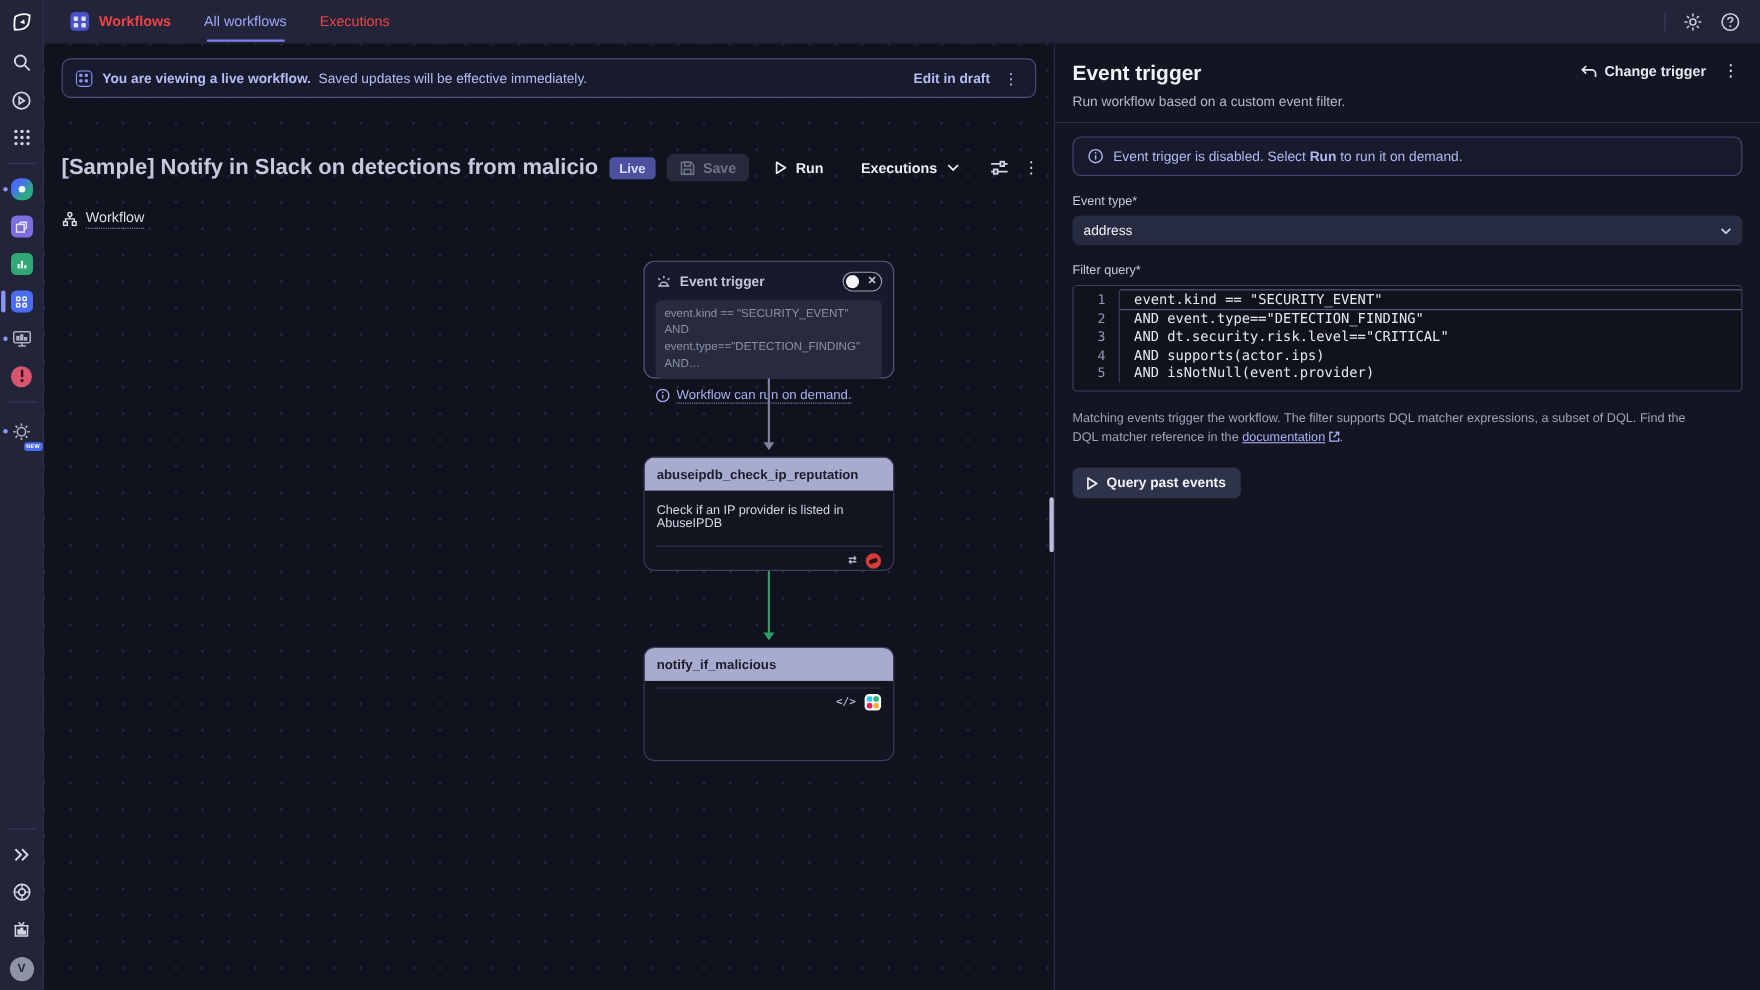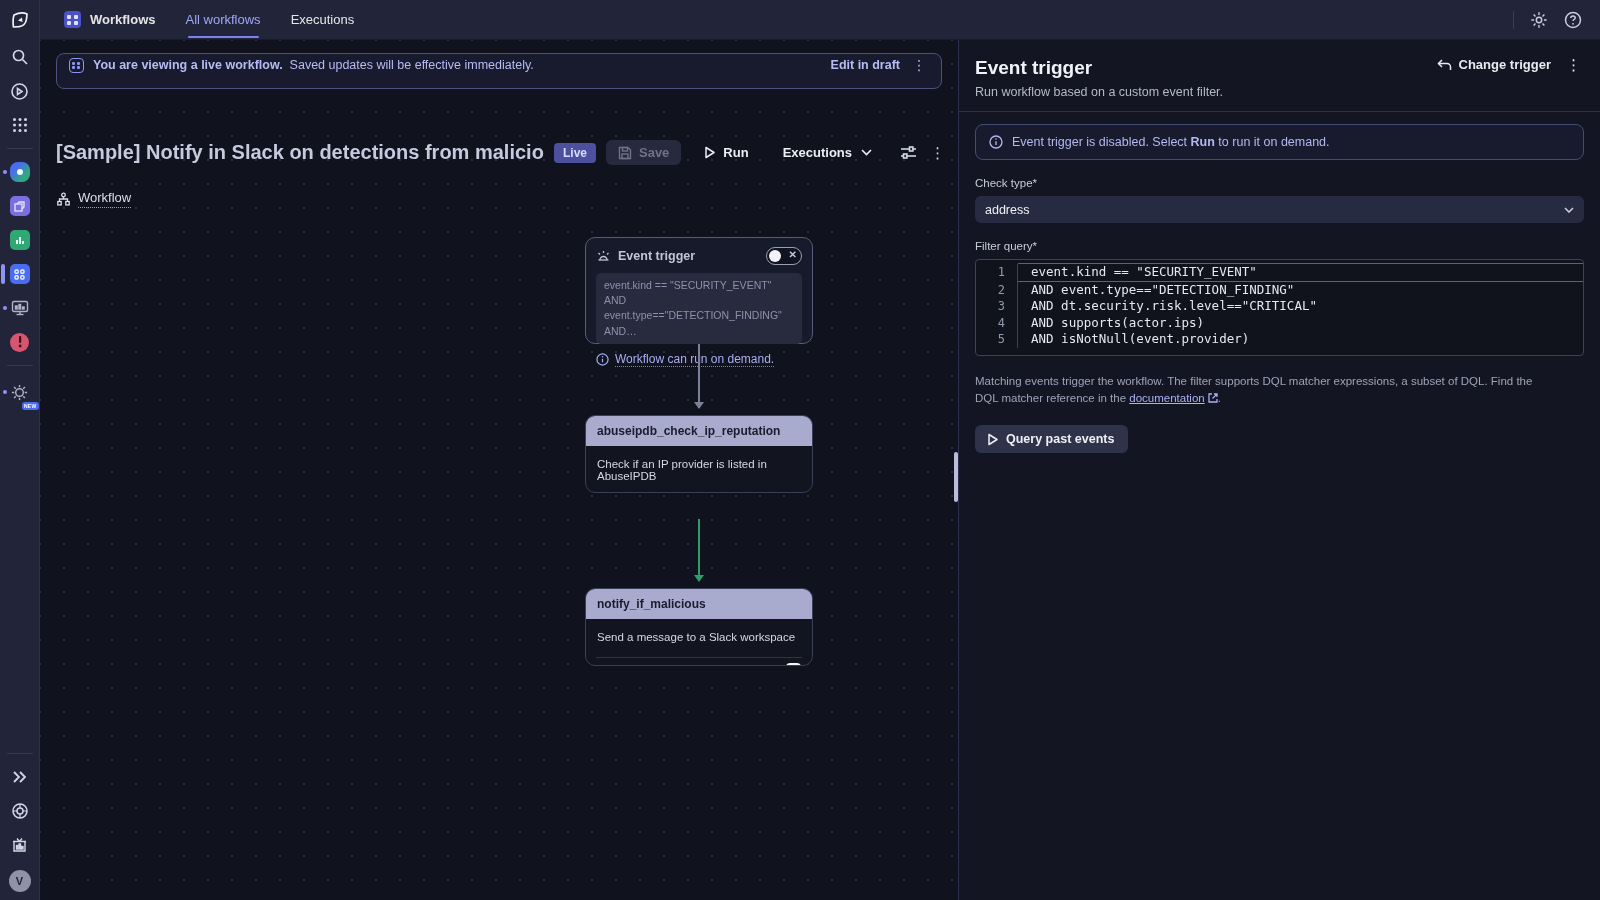--- a/index.html
+++ b/index.html
@@ -15,32 +15,32 @@
   .dot-ind { position:absolute; left:3px; top:50%; transform:translateY(-50%); width:4px; height:4px; border-radius:50%; background:#8d94f2; }
   .bar-ind { position:absolute; left:1px; top:50%; transform:translateY(-50%); width:4px; height:20px; border-radius:2px; background:#8d94f2; }
   .app-sq { width:20px; height:20px; border-radius:5px; display:flex; align-items:center; justify-content:center; font-size:10px; color:#fff; }
   .avatar { width:22px; height:22px; border-radius:50%; background:#8e93a8; color:#222539; font-size:11px; font-weight:bold; display:flex; align-items:center; justify-content:center; }
   .new-pill { position:absolute; right:1px; bottom:2px; background:#4a6cf0; color:#fff; font-size:5px; font-weight:bold; padding:1px 2px; border-radius:3px; letter-spacing:.3px; }
 
   
   .topbar { position:absolute; left:40px; top:0; right:0; height:40px; background:#222539; border-bottom:1px solid #1a1c2c; display:flex; align-items:center; padding:0 18px 0 24px; z-index:4; }
   .tb-appicon { width:17px; height:17px; border-radius:4px; background:#4b52c9; display:grid; grid-template-columns:5px 5px; grid-gap:2px; place-content:center; margin-right:9px; }
   .tb-appicon i { width:4px; height:4px; background:#dfe2ff; border-radius:1px; }
-  .tb-tab { font-size:13px; margin-right:30px; cursor:pointer; position:relative; color:#e5e5e5; font-weight:bold; }
+  .tb-tab { font-size:13px; margin-right:30px; cursor:pointer; position:relative; color:#ef4444; font-weight:bold; }
   .tb-tab.plain { font-weight:normal; }
   .tb-tab.active { color:#9fa6f8; font-weight:normal; }
   .tb-tab.active::after { content:""; position:absolute; left:2px; right:2px; bottom:-11px; height:2px; background:#7b82ee; border-radius:2px; }
   .tb-right { margin-left:auto; display:flex; align-items:center; gap:16px; color:#c9ccdd; }
   .tb-vsep { width:1px; height:18px; background:#3a3e5c; }
 
   
   .canvas { position:absolute; left:40px; top:40px; width:918px; height:860px; background:#10121d;
     background-image:radial-gradient(circle, #282c45 1.1px, transparent 1.3px);
     background-size:24px 24px; background-position:12px 60px; }
-  .banner { position:absolute; left:16px; top:13px; width:886px; height:36px; border:1px solid #4c5180; border-radius:8px; background:#181b2d; display:flex; padding:4px 12px; color:#b7bcf4; font-size:12.5px; gap:9px; }
+  .banner { position:absolute; left:16px; top:13px; width:886px; height:36px; border:1px solid #4c5180; border-radius:8px; background:#181b2d; display:flex; align-items:center; padding:4px 12px; color:#b7bcf4; font-size:12.5px; gap:9px; }
   .banner .bicon { width:15px; height:15px; border-radius:4px; border:1.5px solid #8d94f2; display:grid; grid-template-columns:4px 4px; grid-gap:1.5px; place-content:center; }
   .banner .bicon i { width:3px; height:3px; background:#8d94f2; border-radius:1px; }
   .banner b { font-weight:bold; }
   .banner .spacer { flex:1; }
   .banner .edit-link { font-weight:bold; cursor:pointer; }
   .kebab { color:inherit; font-size:14px; letter-spacing:0; line-height:1; cursor:pointer; padding:0 3px; }
 
   .title-row { position:absolute; left:16px; top:100px; width:892px; display:flex; align-items:center; gap:10px; }
   .wf-title { font-size:20px; font-weight:bold; color:#c6cade; max-width:530px; white-space:nowrap; overflow:hidden; }
   .badge-live { background:#4c519e; color:#d9dcff; font-size:12px; font-weight:bold; padding:3px 9px; border-radius:4px; }
@@ -56,21 +56,21 @@
   .node { position:absolute; width:228px; border-radius:10px; }
   .node-trigger { left:545px; top:197px; height:107px; background:#171a2b; border:1px solid #575c7e; padding:9px 10px; }
   .nt-head { display:flex; align-items:center; gap:7px; color:#c2c5d6; font-size:12.5px; font-weight:bold; }
   .toggle { margin-left:auto; width:36px; height:18px; border-radius:9px; background:#11131f; border:1px solid #9aa0b8; position:relative; cursor:pointer; }
   .toggle .knob { position:absolute; left:2px; top:2px; width:12px; height:12px; background:#f2f3f8; border-radius:50%; }
   .toggle .off-x { position:absolute; right:4px; top:1px; font-size:10px; color:#c3c6d6; }
   .nt-preview { margin-top:8px; background:#272b3d; border-radius:5px; padding:5px 8px; font-size:10.5px; line-height:1.45; color:#8d92ac; font-family:"Liberation Sans",sans-serif; }
   .nt-foot { margin-top:8px; display:flex; align-items:center; gap:6px; color:#a9aef2; font-size:12px; }
   .nt-foot .lnk { border-bottom:1px dotted #7b81c9; cursor:pointer; }
 
-  .node-task { background:#12141f; border:1px solid #3a3e5a; overflow:hidden; height:78px; cursor:pointer; }
+  .node-task { background:#12141f; border:1px solid #3a3e5a; overflow:hidden; height:104px; cursor:pointer; }
   .node-task .head { background:#a9abce; color:#191c2c; font-size:12px; font-weight:bold; padding:8px 11px; }
   .node-task .body { padding:12px 11px 8px; font-size:11.5px; color:#d5d8e4; }
   .node-task .foot { border-top:1px solid #2e3248; margin:6px 10px 0; padding:5px 1px 0; display:flex; justify-content:flex-end; align-items:center; gap:8px; color:#aeb2c6; font-size:12px; }
   #node-task1 { left:545px; top:375px; }
   #node-task2 { left:545px; top:548px; }
 
   .logo-abuse { width:14px; height:14px; border-radius:50%; background:#d43b3b; position:relative; }
   .logo-abuse::after { content:""; position:absolute; left:3px; top:5px; width:8px; height:4px; background:#2a0d0d; border-radius:2px; transform:rotate(-20deg); }
   .logo-slack { width:15px; height:15px; border-radius:4px; background:#f6f7fb; display:grid; grid-template-columns:5px 5px; grid-gap:1px; place-content:center; }
   .logo-slack i { width:5px; height:5px; border-radius:2px; }
@@ -363,21 +363,20 @@
     <div class="foot">
       <span class="mono-glyph" style="font-size:13px">⇄</span>
       <span class="logo-abuse"></span>
     </div>
   </div>
 
   <div class="edge" id="edge2"></div>
 
   <div class="node node-task" id="node-task2">
     <div class="head">notify_if_malicious</div>
-    <div class="body">Send a message to a Slack workspace</div>
     <div class="foot">
       <span class="mono-glyph">&lt;/&gt;</span>
       <span class="logo-slack">
           <i></i>
           <i></i>
           <i></i>
           <i></i>
         </span>
     </div>
   </div>
@@ -404,21 +403,21 @@
 
   <div class="p-info">
     <svg width="14" height="14" viewBox="0 0 14 14" fill="none" stroke="#b3b8f0" stroke-width="1.3">
         <circle cx="7" cy="7" r="6"></circle>
         <line x1="7" y1="6.2" x2="7" y2="10"></line>
         <circle cx="7" cy="4" r=".8" fill="#b3b8f0" stroke="none"></circle>
       </svg>
     <span><span>Event trigger is disabled. Select </span><b>Run</b><span> to run it on demand.</span></span>
   </div>
 
-  <div class="field-label">Check type*</div>
+  <div class="field-label">Event type*</div>
   <div class="select">
     <span>address</span>
     <span class="chev">
       <svg width="10" height="6" viewBox="0 0 10 6" fill="none" stroke="#c9ccdd" stroke-width="1.6">
           <path d="M1 1 L5 5 L9 1"></path>
         </svg>
     </span>
   </div>
 
   <div class="field-label">Filter query*</div>

